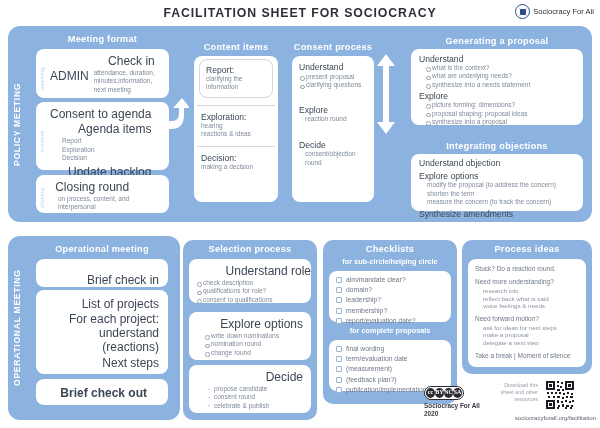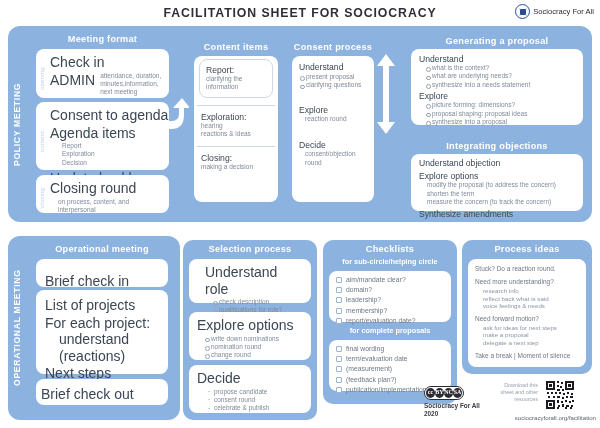--- a/index.html
+++ b/index.html
@@ -59,21 +59,21 @@
     padding-bottom: 3px;
   }
 
   
   .card {
     position: absolute; background: #ffffff; border-radius: 8px;
   }
   .card-rel { position: relative; background:#fff; border-radius: 8px; }
   .card-outline { border: 0.8px solid #cfd8e2; }
 
-  .h1t { font-size: 14px; color: #3b4654; line-height: 1.18; }
+  .h1t { font-size: 12px; color: #3b4654; line-height: 1.18; text-align: right; }
   .h2t { font-size: 8.6px; color: #3b4654; line-height: 1.18; }
   .small { font-size: 6.5px; color: #7f8a99; line-height: 1.28; }
   .small-d { font-size: 6.5px; color: #6e7886; line-height: 1.3; }
   .tiny { font-size: 6.2px; color: #8a94a3; line-height: 1.25; }
 
   ul.bul { list-style: none; }
   ul.bul li { position: relative; padding-left: 7px; }
   ul.bul li::before {
     content:""; position:absolute; left:1px; top:3.2px;
     width:2.6px; height:2.6px; border-radius:50%;
@@ -198,21 +198,21 @@
         <div class="small">information</div>
       </div>
       <div style="border-top:.8px solid #cfd8e2; margin:0 -4px 6px -4px;"></div>
       <div>
         <div class="h2t">Exploration:</div>
         <div class="small">hearing</div>
         <div class="small">reactions &amp; ideas</div>
       </div>
       <div style="border-top:.8px solid #cfd8e2; margin:7px -4px 6px -4px;"></div>
       <div>
-        <div class="h2t">Closing:</div>
+        <div class="h2t">Decision:</div>
         <div class="small">making a decision</div>
       </div>
     </div>
   </div>
 
   <div class="panel" style="left:287px; top:38px; width:92px; height:172px;">
     <div class="panel-title">Consent process</div>
 
     <div class="card" style="left:5px; top:18px; width:82px; height:146px; padding:6px 7px;">
       <div>
@@ -297,29 +297,29 @@
     <div class="card" style="left:6px; top:50px; width:132px; height:84px; padding:7px 9px;">
       <div class="h1t">List of projects</div>
       <div class="h1t" style="margin-top:1px;">For each project:</div>
       <div style="margin-left:14px;">
         <div class="h1t">understand</div>
         <div class="h1t">(reactions)</div>
       </div>
       <div class="h1t" style="margin-top:1px;">Next steps</div>
     </div>
 
-    <div class="card" style="left:6px; top:139px; width:132px; height:26px; padding:7px 5px;">
+    <div class="card" style="left:6px; top:139px; width:132px; height:26px; padding:7px 21px;font-weight:bold;">
       <div class="h1t">Brief check out</div>
     </div>
   </div>
 
   <div class="panel" style="left:183px; top:240px; width:134px; height:180px;">
     <div class="panel-title">Selection process</div>
 
-    <div class="card" style="left:6px; top:19px; width:122px; height:44px; padding:5px 16px;">
+    <div class="card" style="left:6px; top:19px; width:122px; height:44px; padding:5px 0;">
       <div class="h1t">Understand role</div>
       <ul class="bul" style="margin-left:7px; margin-top:1px;">
         <li class="small">check description</li>
         <li class="small">qualifications for role?</li>
         <li class="small">consent to qualifications</li>
       </ul>
     </div>
 
     <div class="card" style="left:6px; top:72px; width:122px; height:48px; padding:5px 8px;">
       <div class="h1t">Explore options</div>

